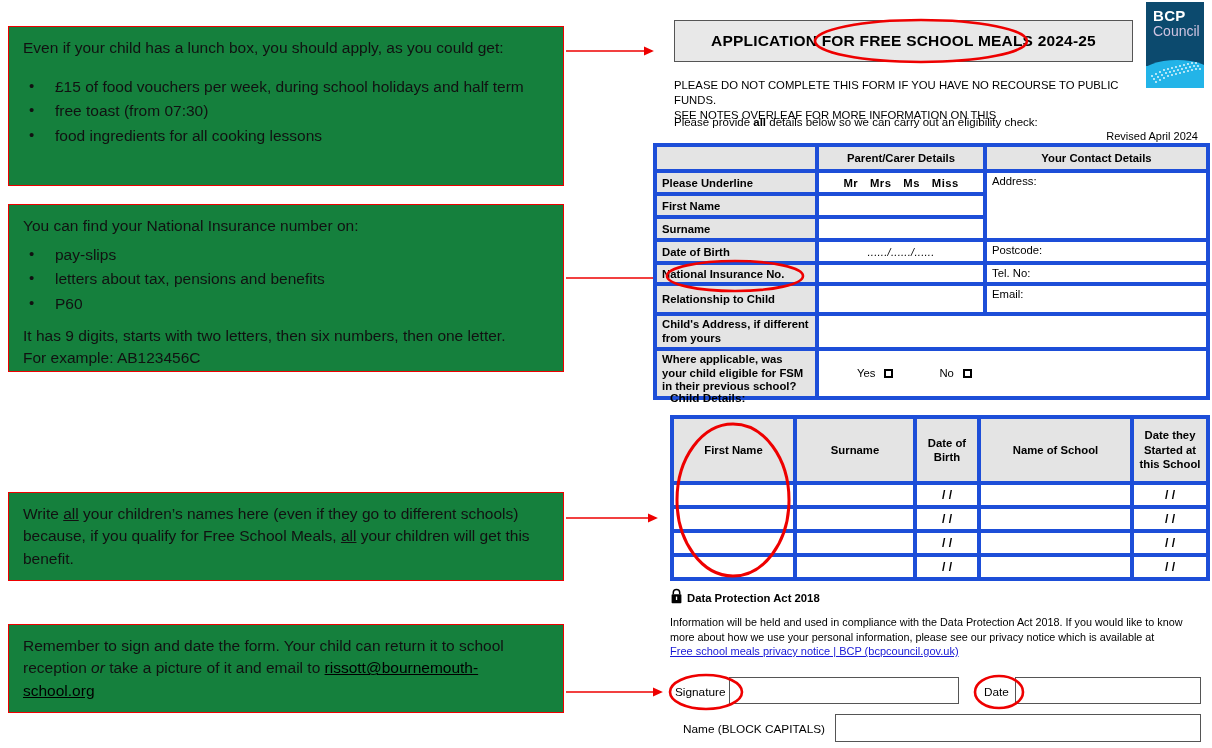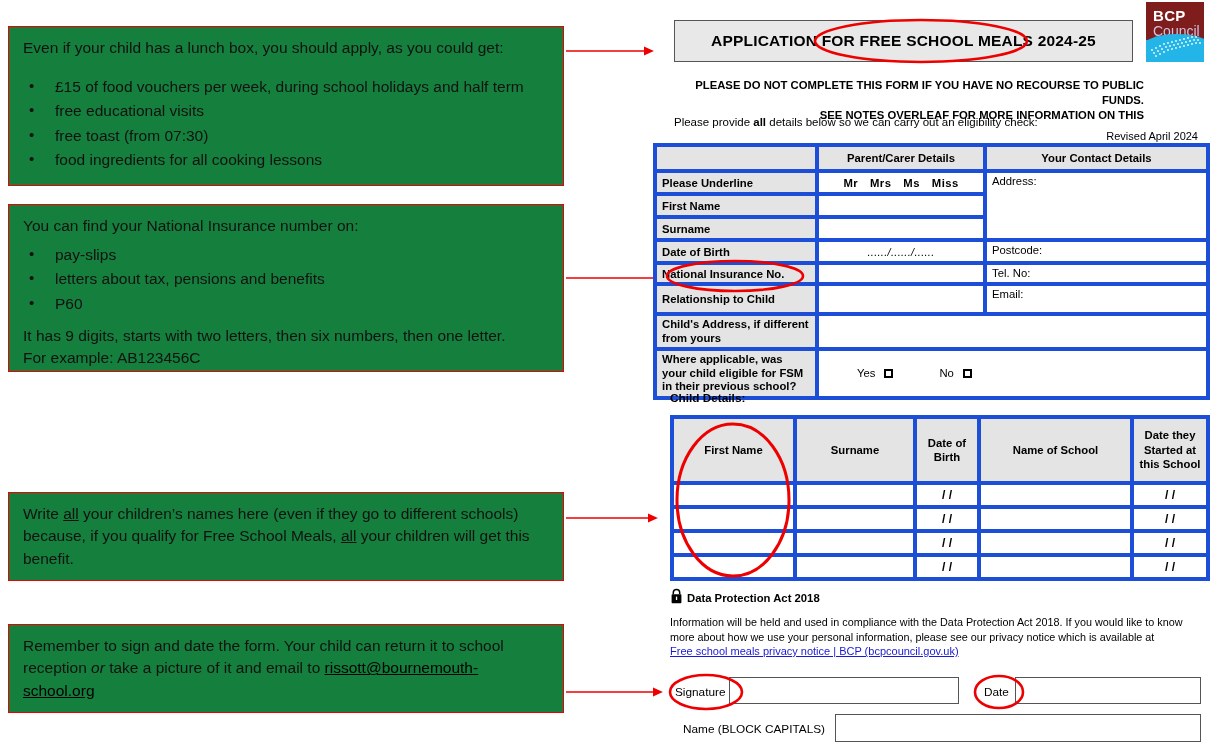--- a/index.html
+++ b/index.html
@@ -58,22 +58,22 @@
     background:#e8e8e8;
     border:1.2px solid #555;
     display:flex; align-items:center; justify-content:center;
   }
   #title-banner .txt {
     font-size:15.5px; font-weight:bold; letter-spacing:.2px;
     white-space:nowrap;
   }
 
   #bcp-logo {
-    position:absolute; left:501px; top:2px; width:58px; height:60px;
-    background:#7f1d1d;
+    position:absolute; left:501px; top:2px; width:58px; height:86px;
+    background:#0c4a6e;
     overflow:hidden;
   }
   #bcp-logo .bcp {
     position:absolute; left:7px; top:6px;
     color:#fff; font-weight:bold; font-size:15px; letter-spacing:.3px;
     line-height:1;
   }
   #bcp-logo .council {
     position:absolute; left:7px; top:22px;
     color:#cfc3e0; font-size:14px; line-height:1;
@@ -86,21 +86,21 @@
     content:""; position:absolute; left:-4px; top:-6px;
     width:120%; height:14px; background:#23b4e8;
     border-radius:50% 50% 0 0 / 100% 100% 0 0;
   }
   #bcp-logo .dots {
     position:absolute; left:0; bottom:4px; width:100%; height:32px;
   }
 
   .warn {
     position:absolute; left:29px; top:78px; width:470px;
-    text-align:right; font-size:11.3px; font-weight:bold; line-height:1.32;
+    text-align:left; font-size:11.3px; font-weight:normal; line-height:1.32;
   }
   .provide {
     position:absolute; left:29px; top:116px;
     font-size:11.5px;
   }
   .revised {
     position:absolute; right:14px; top:130px;
     font-size:11px;
   }
 
@@ -169,21 +169,20 @@
   .hl { position:absolute; pointer-events:none; }
 </style>
 </head>
 <body>
 
 <div class="note" id="note-lunchbox">
   <p class="lead">Even if your child has a lunch box, you should apply, as you could get:</p>
   <div class="spacer"></div>
   <ul>
     <li>£15 of food vouchers per week, during school holidays and half term</li>
-    <li>free educational visits</li>
     <li>free toast (from 07:30)</li>
     <li>food ingredients for all cooking lessons</li>
   </ul>
 </div>
 
 <div class="note" id="note-ni">
   <p class="lead">You can find your National Insurance number on:</p>
   <ul>
     <li>pay-slips</li>
     <li>letters about tax, pensions and benefits</li>

